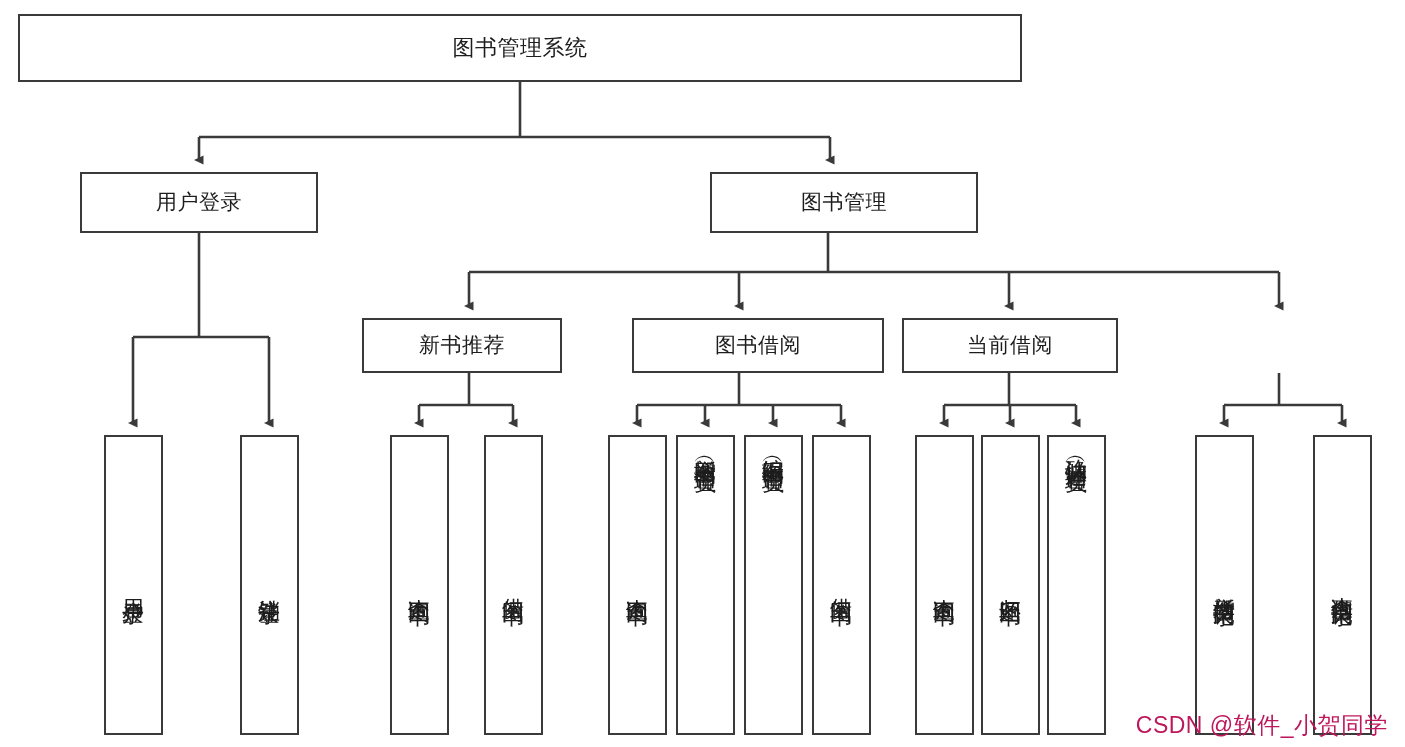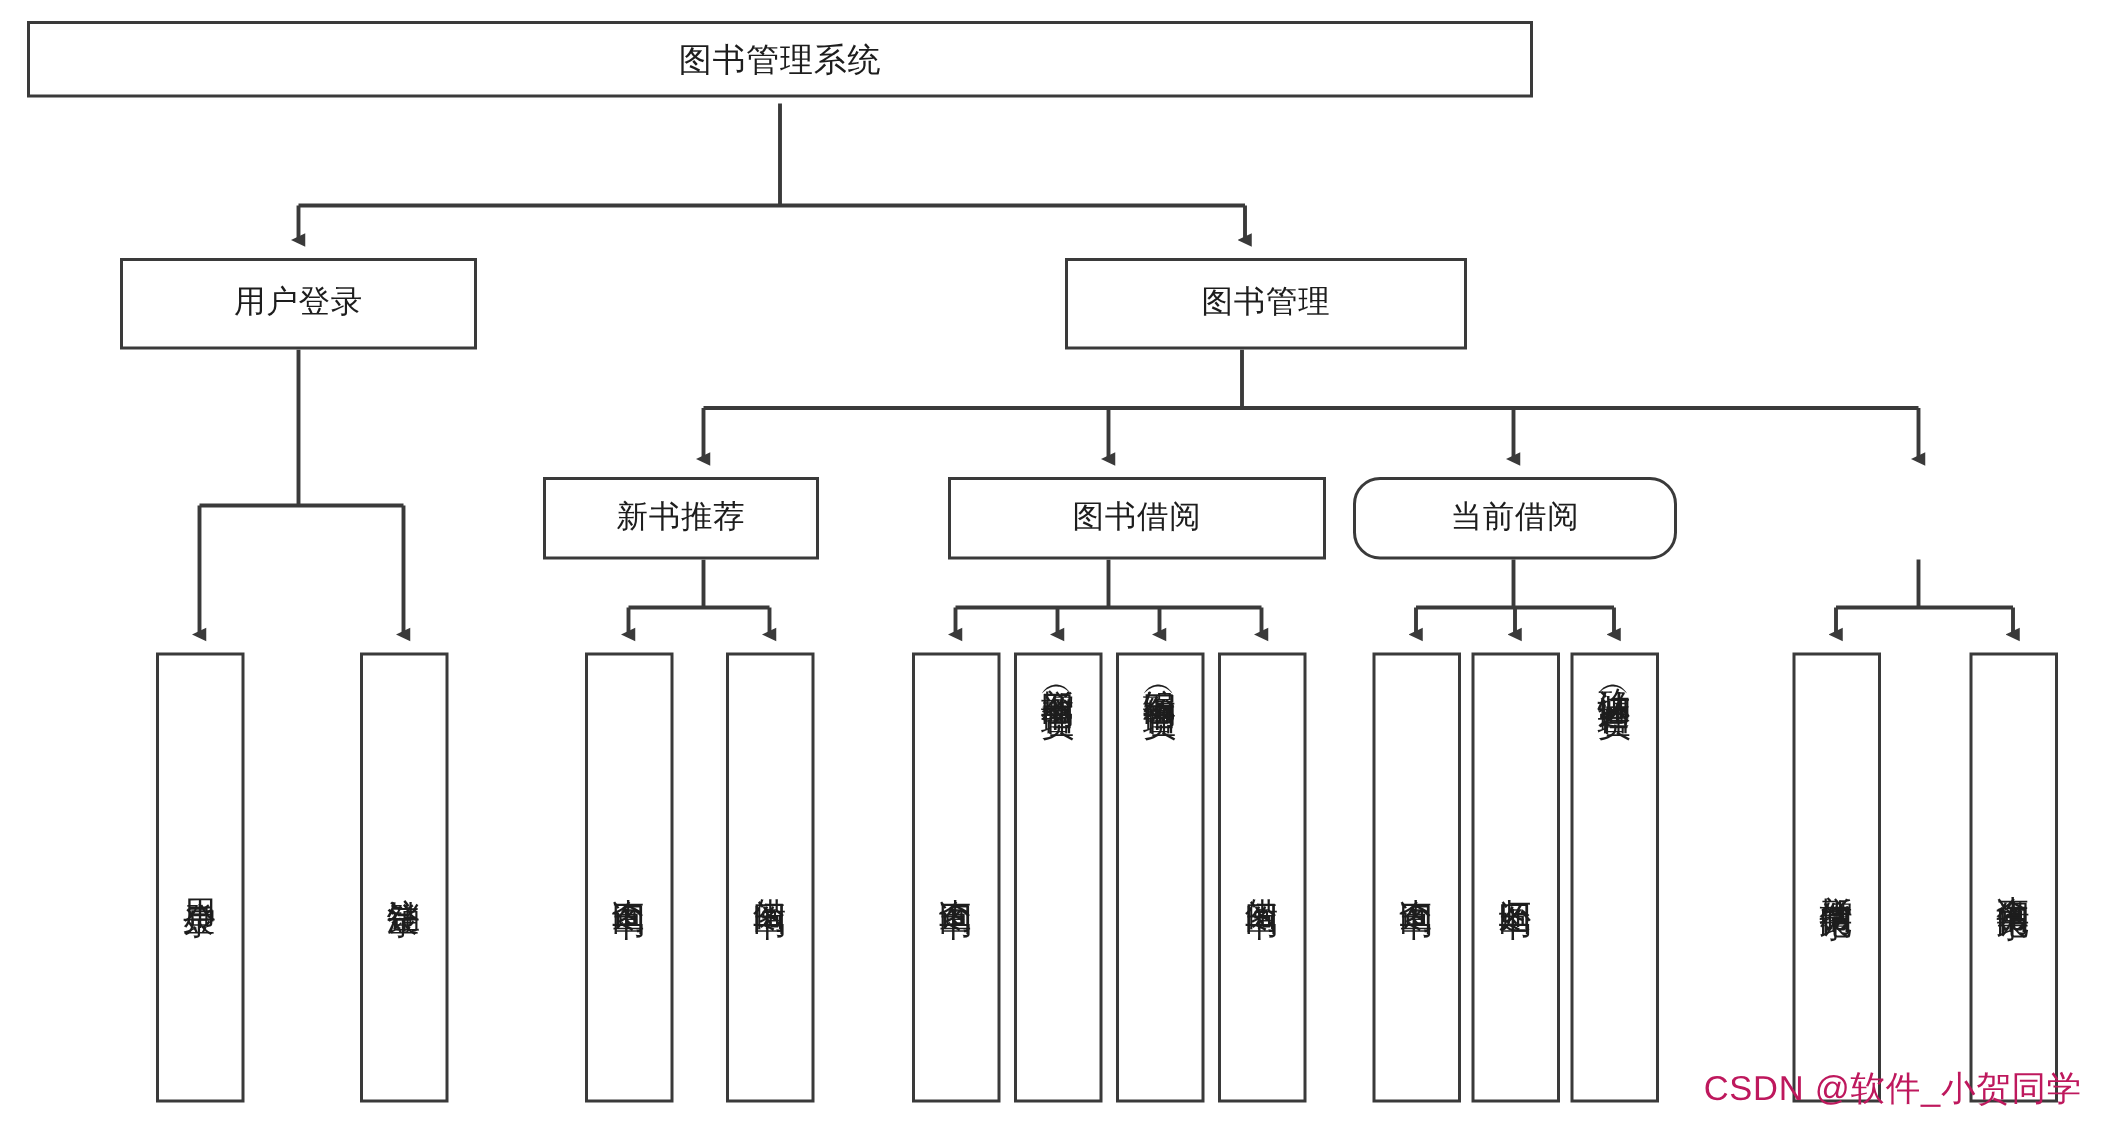--- a/index.html
+++ b/index.html
@@ -125,38 +125,38 @@
       <path d="M1010,405 L1010,423" marker-end="url(#arrowhead)"></path>
       <path d="M1076,405 L1076,423" marker-end="url(#arrowhead)"></path>
 
       <path d="M1279,373 L1279,405"></path>
       <path d="M1224,405 L1342,405"></path>
       <path d="M1224,405 L1224,423" marker-end="url(#arrowhead)"></path>
       <path d="M1342,405 L1342,423" marker-end="url(#arrowhead)"></path>
     </g>
   </svg>
 
-  <div class="node horizontal root" style="left:18px; top:14px; width:1004px; height:51px;">
+  <div class="node horizontal root" style="left:18px; top:14px; width:1004px; height:68px;">
     <span class="node-label">图书管理系统</span>
   </div>
 
   <div class="node horizontal" style="left:80px; top:172px; width:238px; height:61px;">
     <span class="node-label">用户登录</span>
   </div>
   <div class="node horizontal" style="left:710px; top:172px; width:268px; height:61px;">
     <span class="node-label">图书管理</span>
   </div>
 
-  <div class="node horizontal" style="left:362px; top:318px; width:184px; height:55px;">
+  <div class="node horizontal" style="left:362px; top:318px; width:200px; height:55px;">
     <span class="node-label">新书推荐</span>
   </div>
   <div class="node horizontal" style="left:632px; top:318px; width:252px; height:55px;">
     <span class="node-label">图书借阅</span>
   </div>
-  <div class="node horizontal" style="left:902px; top:318px; width:216px; height:55px;border-radius:18px;">
+  <div class="node horizontal" style="left:902px; top:318px; width:216px; height:55px;">
     <span class="node-label">当前借阅</span>
   </div>
 
   <div class="node vertical centered" style="left:104px; top:435px; width:59px; height:300px;">
     <span class="node-label">用户登录</span>
   </div>
   <div class="node vertical centered" style="left:240px; top:435px; width:59px; height:300px;">
     <span class="node-label">注销登录</span>
   </div>
 

